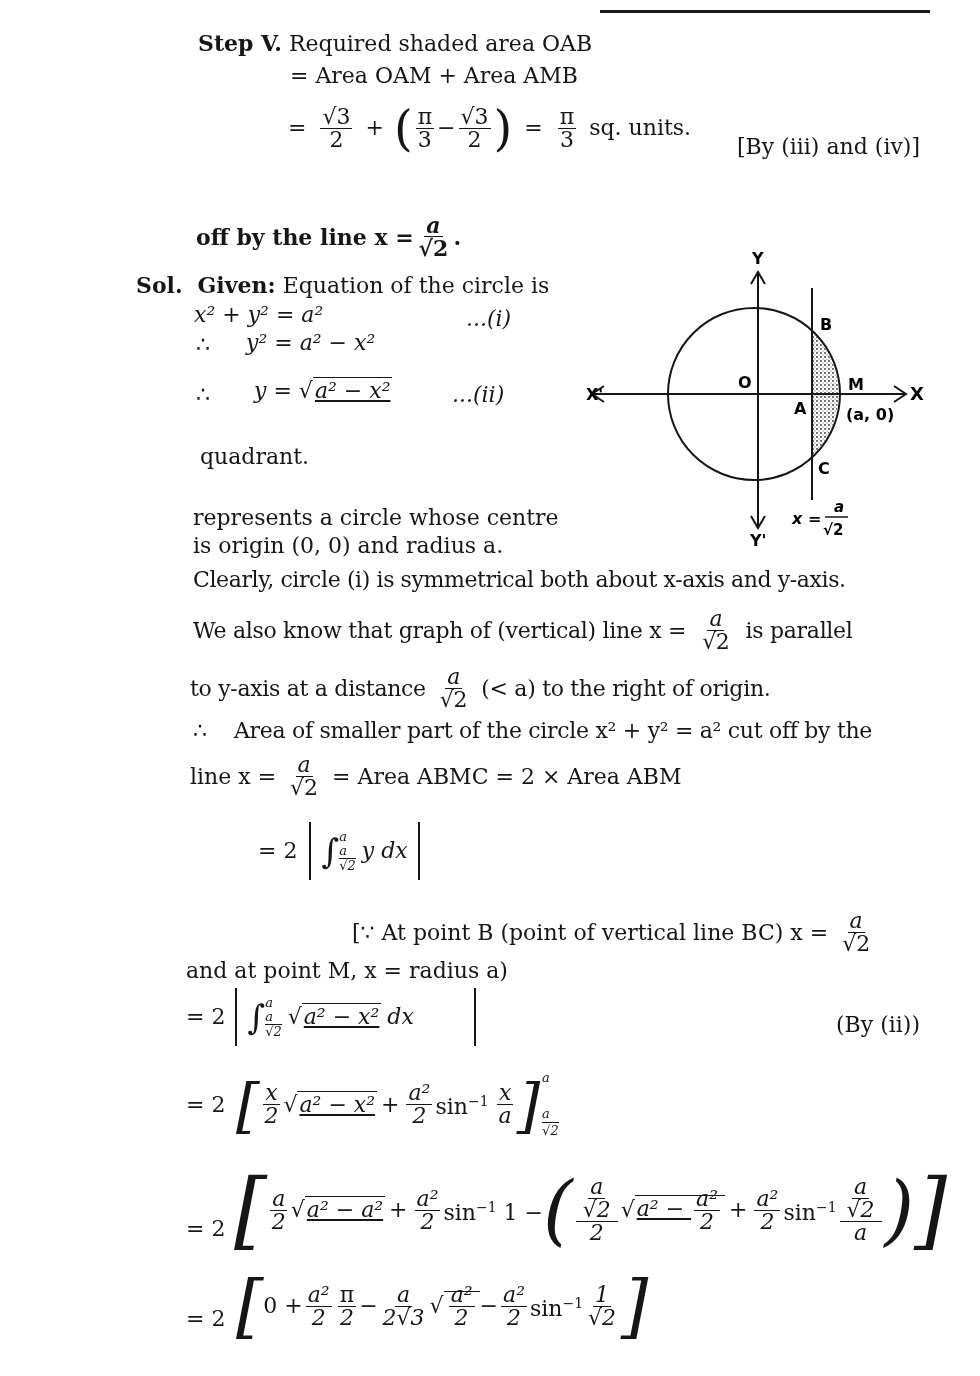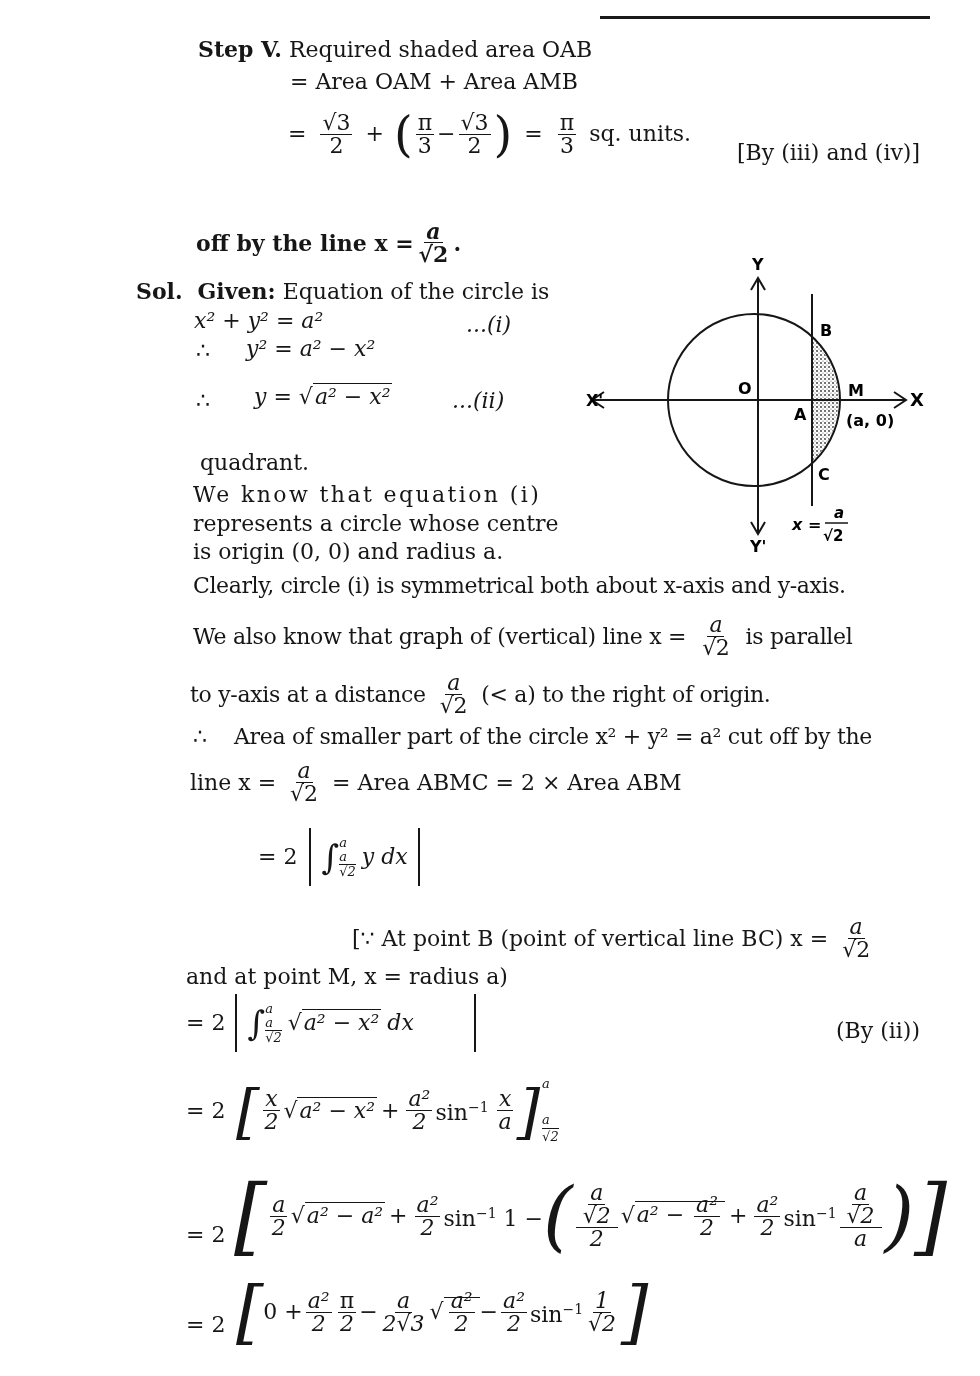--- a/index.html
+++ b/index.html
@@ -1,28 +1,28 @@
 <!DOCTYPE html>
 <html><head>
 <meta charset="utf-8">
 <style>
   html, body { margin:0; padding:0; background:#ffffff; }
   body { width:980px; height:1376px; position:relative; overflow:hidden;
          font-family:"DejaVu Serif","Liberation Serif",serif; color:#161616; }
-  .page { position:absolute; left:0; top:16px; width:980px; height:1068px; }
+  .page { position:absolute; left:0; top:10px; width:980px; height:1068px; }
   .abs { position:absolute; white-space:nowrap; }
   .t { font-size:22px; line-height:26px; }
   .b { font-weight:bold; }
   .i { font-style:italic; }
   .topline { position:absolute; left:600px; top:0; width:330px; height:3px; background:#1a1a1a; }
   .frac { display:inline-flex; flex-direction:column; align-items:center; vertical-align:middle; margin:0 3px; }
   .frac .n { border-bottom:1.6px solid #161616; padding:0 2px; line-height:22px; }
   .frac .d { line-height:22px; padding:0 2px; }
   .sqrt { display:inline-block; }
-  .sqrt .rad { border-top:1.6px solid #161616; padding:0 2px; }
+  .sqrt .rad { border-top:1.6px solid #161616; padding:0 2px;text-decoration:underline; }
   .bigp { font-size:48px; line-height:48px; vertical-align:middle; font-weight:200; }
   .bigb { font-size:60px; line-height:60px; vertical-align:middle; font-weight:200; }
   .bar { display:inline-block; border-left:2px solid #161616; border-right:2px solid #161616; padding:0 10px; vertical-align:middle; }
   sup { font-size:14px; }
   .intg { font-size:34px; vertical-align:middle; }
   .lims { display:inline-flex; flex-direction:column; vertical-align:middle; font-size:13px; line-height:14px; margin-right:6px; }
   svg text { font-family:"DejaVu Sans","Liberation Sans",sans-serif; font-weight:bold; }
 </style>
 </head>
 <body>
@@ -80,21 +80,20 @@
   <div class="abs t i" style="left:466px; top:296px;">...(i)</div>
   <div class="abs t" style="left:196px; top:322px;">∴</div>
   <div class="abs t i" style="left:246px; top:320px;">y² = a² − x²</div>
   <div class="abs t" style="left:196px; top:372px;">∴</div>
   <div class="abs t i" style="left:254px; top:368px;">
     <span>y =</span>
     <span class="sqrt">√<span class="rad">a² − x²</span></span>
   </div>
   <div class="abs t i" style="left:452px; top:372px;">...(ii)</div>
   <div class="abs t" style="left:193px; top:434px;margin-left:7px;">quadrant.</div>
-  <div class="abs t" style="left:193px; top:466px; letter-spacing:2.4px;">We know that equation (i)</div>
   <div class="abs t" style="left:193px; top:495px;">represents a circle whose centre</div>
   <div class="abs t" style="left:193px; top:523px;">is origin (0, 0) and radius a.</div>
   <div class="abs t" style="left:193px; top:557px; letter-spacing:-0.4px;">Clearly, circle (i) is symmetrical both about x-axis and y-axis.</div>
 
   <div class="abs t" style="left:193px; top:598px; display:flex; align-items:center; letter-spacing:-0.3px;">
     <span>We also know that graph of (vertical) line x =</span>
     <span class="frac" style="margin:0 14px">
         <span class="n i">a</span>
         <span class="d">√2</span>
       </span>

